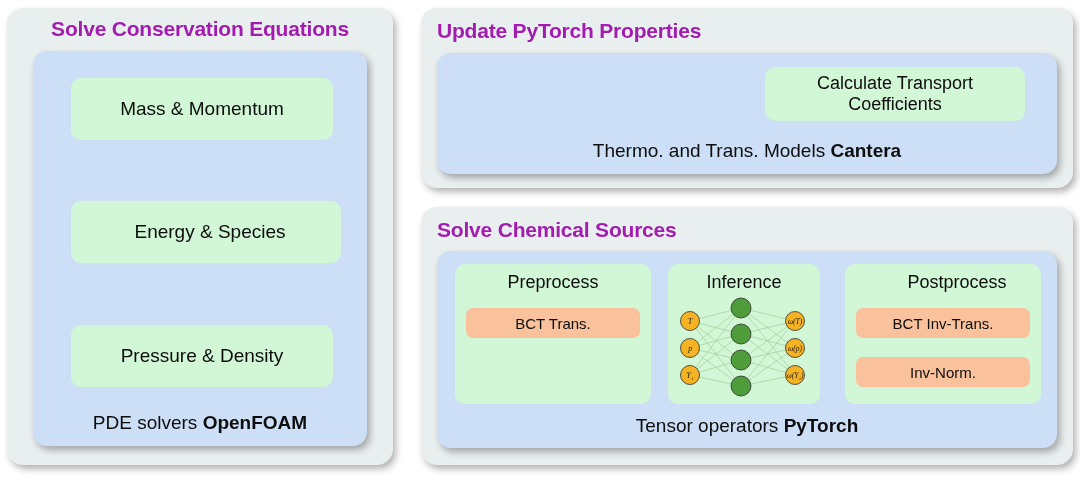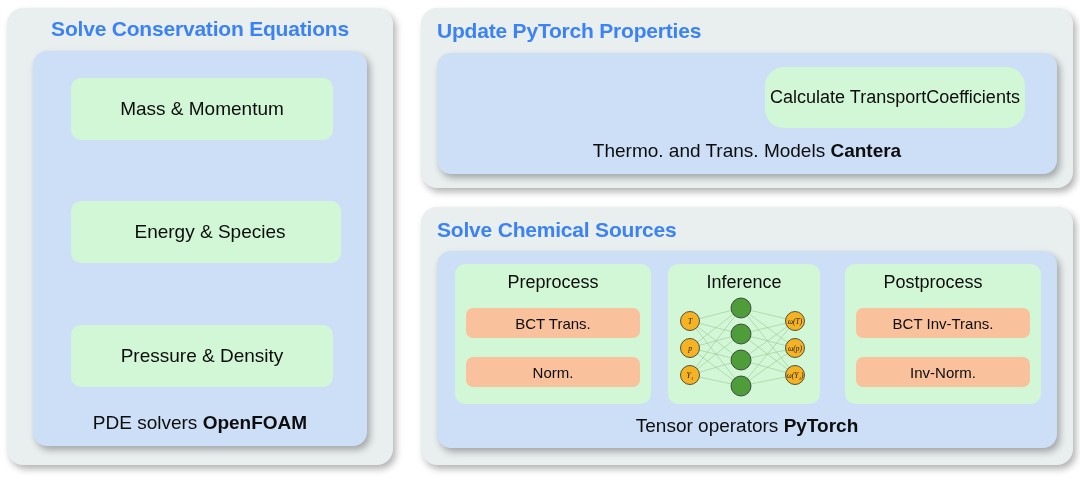--- a/index.html
+++ b/index.html
@@ -15,21 +15,21 @@
   
   .panel{
     position:absolute;
     background:#e9eeee;
     border-radius:16px;
     box-shadow:3px 4px 7px rgba(0,0,0,0.30);
   }
   .panel-title{
     position:absolute;
     font-weight:bold;
-    color:#3b82f6;
+    color:#a21caf;
     letter-spacing:-0.2px;
     white-space:nowrap;
   }
 
   
   .blue{
     position:absolute;
     background:#cddff7;
     border-radius:14px;
     box-shadow:3px 4px 7px rgba(0,0,0,0.30);
@@ -102,40 +102,39 @@
   </div>
 
   <div class="panel" style="left:421px;top:8px;width:652px;height:180px;">
   </div>
   <div class="panel-title" style="left:437px;top:19px;font-size:21px;">Update PyTorch Properties</div>
 
   <div class="blue" style="left:437px;top:53px;width:620px;height:121px;">
   </div>
 
 
-  <div class="green" style="left:765px;top:67px;width:260px;height:61px;font-size:18px;flex-direction:row;border-radius:19px;">
+  <div class="green" style="left:765px;top:67px;width:260px;height:54px;font-size:18px;flex-direction:column;">
     <span>Calculate Transport</span>
     <span>Coefficients</span>
   </div>
 
   <div class="caption" style="left:437px;top:140px;width:620px;font-size:19px;">
     <span>Thermo. and Trans. Models </span><span class="b">Cantera</span>
   </div>
 
   <div class="panel" style="left:421px;top:207px;width:652px;height:258px;">
   </div>
   <div class="panel-title" style="left:437px;top:218px;font-size:21px;">Solve Chemical Sources</div>
 
   <div class="blue" style="left:437px;top:251px;width:620px;height:197px;">
   </div>
 
   <div class="green" style="left:455px;top:264px;width:196px;height:140px;"></div>
   <div class="grouplabel" style="left:455px;top:272px;width:196px;font-size:18px;">Preprocess</div>
   <div class="orange" style="left:466px;top:308px;width:174px;height:30px;font-size:15px;">BCT Trans.</div>
-  <div class="orange" style="left:466px;top:357px;width:174px;height:30px;font-size:15px;">Norm.</div>
 
   <div class="green" style="left:668px;top:264px;width:152px;height:140px;"></div>
   <div class="grouplabel" style="left:668px;top:272px;width:152px;font-size:18px;">Inference</div>
 
   <svg class="nn" style="left:668px;top:296px;" width="152" height="105" viewBox="0 0 152 105">
     <g stroke="#8fbf85" stroke-width="0.6" fill="none" opacity="0.85">
 
       <line x1="22" y1="25" x2="73" y2="12"></line>
       <line x1="22" y1="25" x2="73" y2="38"></line>
       <line x1="22" y1="25" x2="73" y2="64"></line>
@@ -185,21 +184,21 @@
       <text x="22" y="28">T</text>
       <text x="22" y="55">p</text>
       <text x="22" y="82">Y₁</text>
       <text x="127" y="28">ω(T)</text>
       <text x="127" y="55">ω(p)</text>
       <text x="127" y="82">ω(Y₁)</text>
     </g>
   </svg>
 
   <div class="green" style="left:845px;top:264px;width:196px;height:140px;"></div>
-  <div class="grouplabel" style="left:845px;top:272px;width:176px;font-size:18px;">Postprocess</div>
+  <div class="grouplabel" style="left:845px;top:272px;width:176px;font-size:18px;padding-left:24px;">Postprocess</div>
   <div class="orange" style="left:856px;top:308px;width:174px;height:30px;font-size:15px;">BCT Inv-Trans.</div>
   <div class="orange" style="left:856px;top:357px;width:174px;height:30px;font-size:15px;">Inv-Norm.</div>
 
   <div class="caption" style="left:437px;top:415px;width:620px;font-size:19px;">
     <span>Tensor operators </span><span class="b">PyTorch</span>
   </div>
 
 </div>
 
 </body></html>

